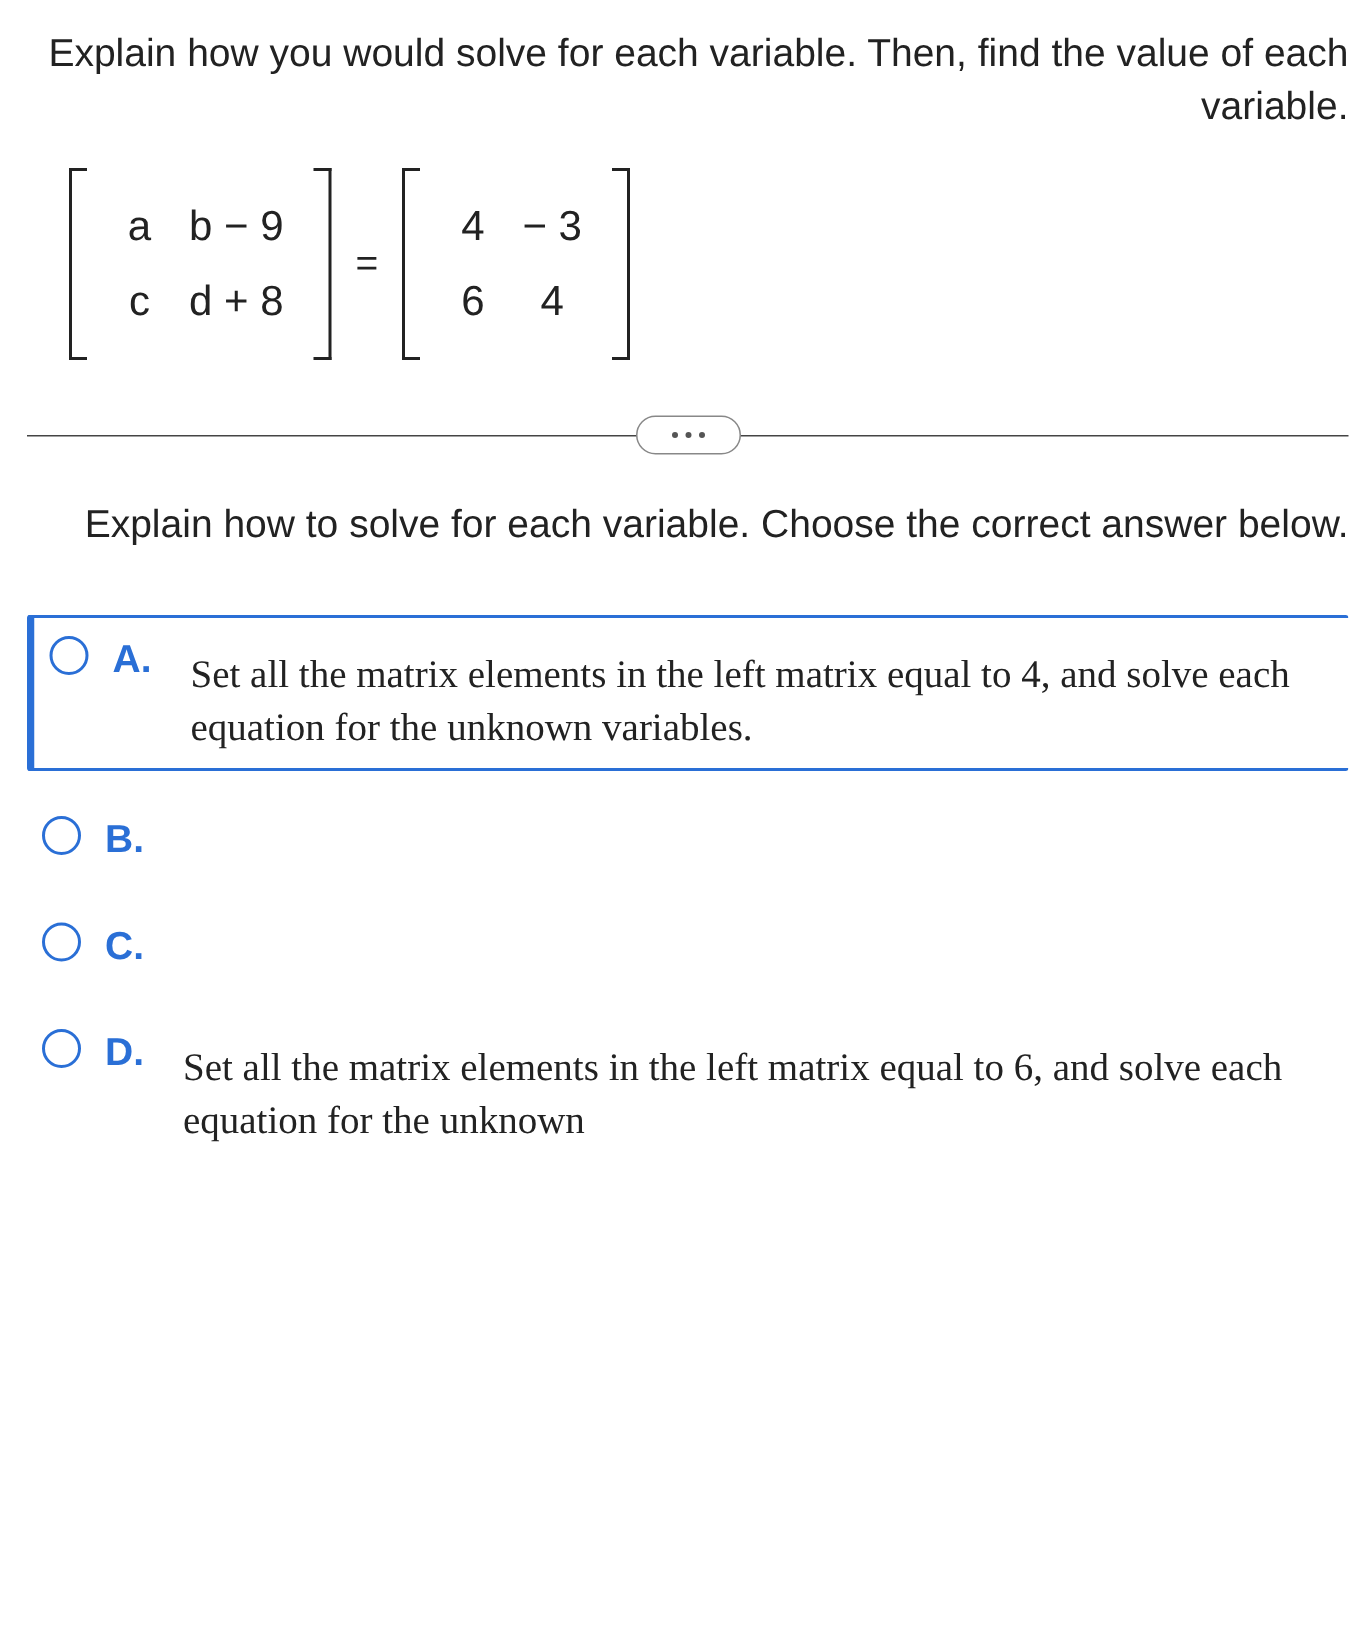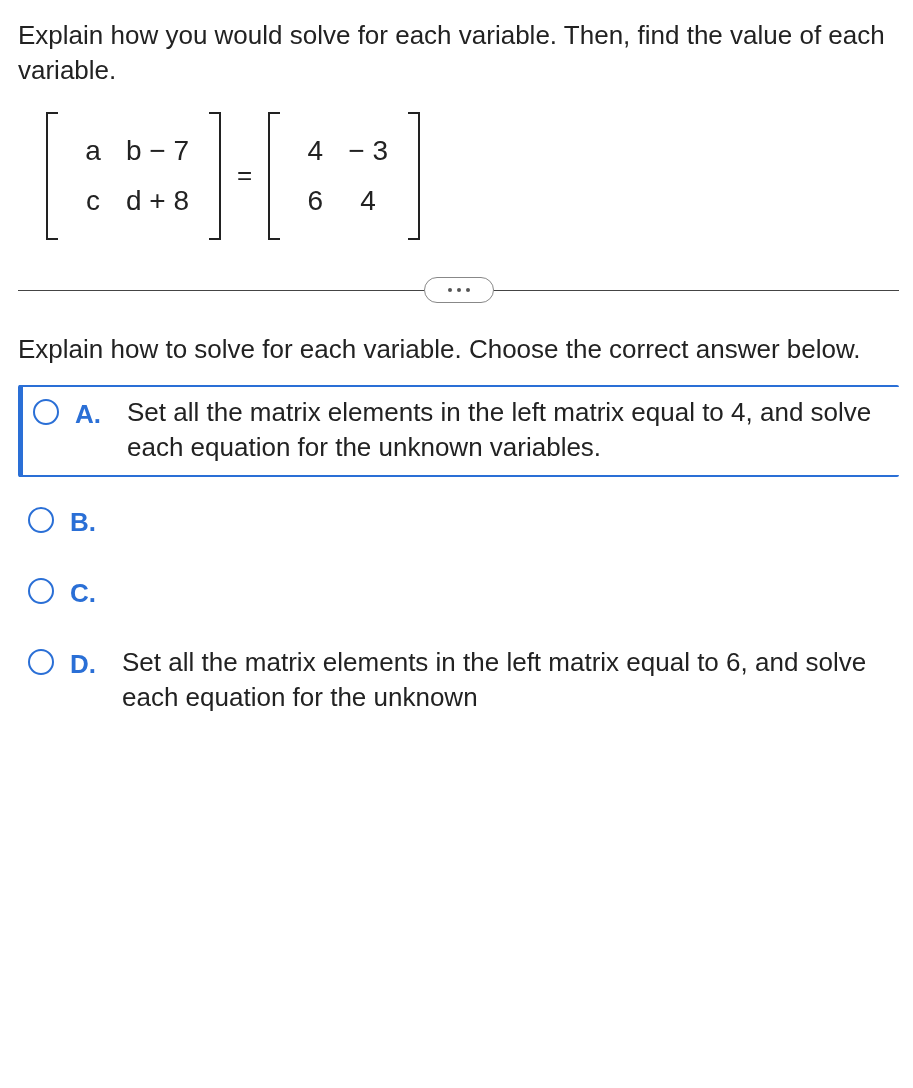--- a/index.html
+++ b/index.html
@@ -5,21 +5,21 @@
   * { box-sizing: border-box; margin: 0; padding: 0; }
   body {
     font-family: Arial, Helvetica, sans-serif;
     font-size: 26px;
     color: #222;
     background: #fff;
     width: 913px;
     padding: 18px 14px 18px 18px;
     line-height: 1.35;
   }
-  .question-text { margin-bottom: 24px; }
+  .question-text { margin-bottom: 24px; text-align: right; }
   .matrix-equation {
     display: flex;
     align-items: center;
     gap: 10px;
     margin: 10px 0 36px 28px;
     font-size: 28px;
   }
   .matrix {
     display: inline-block;
     position: relative;
@@ -51,21 +51,21 @@
     position: absolute; top: 50%; left: 50%;
     transform: translate(-50%, -50%);
     width: 70px; height: 26px;
     border: 1px solid #888;
     border-radius: 14px;
     background: #fff;
     display: flex; align-items: center; justify-content: center;
     gap: 5px;
   }
   .dot { width:4px; height:4px; border-radius:50%; background:#555; }
-  .subq-text { margin-bottom: 18px; }
+  .subq-text { margin-bottom: 43px; text-align: right; }
   .options { display:flex; flex-direction:column; gap:18px; }
   .option {
     display:flex; align-items:flex-start;
     padding: 8px 4px 8px 4px;
     gap: 16px;
   }
   .option.highlight {
     border: 2px solid #2a6fd6;
     border-left-width: 5px;
     border-right: none;
@@ -77,34 +77,34 @@
     flex: 0 0 26px; width:26px; height:26px;
     border: 2px solid #2a6fd6; border-radius:50%;
     margin-left: 6px; margin-top: 4px;
     background:#fff;
   }
   .opt-label {
     flex: 0 0 36px;
     font-weight: bold; color:#2a6fd6;
     margin-top: 2px;
   }
-  .opt-text { flex:1; margin-top:0; }
+  .opt-text { flex:1; margin-top:12px;font-family:Liberation Serif, serif; }
 </style>
 </head>
 <body>
 
 <div class="question-text">Explain how you would solve for each variable. Then, find the value of each variable.</div>
 
 <div class="matrix-equation">
   <span class="matrix">
     <table>
       <tbody>
           <tr>
         <td>a</td>
-        <td>b − 7</td>
+        <td>b − 9</td>
       </tr>
       <tr>
         <td>c</td>
         <td>d + 8</td>
       </tr>
     </tbody>
       </table>
   </span>
   <span class="eq-sign">=</span>
   <span class="matrix">

